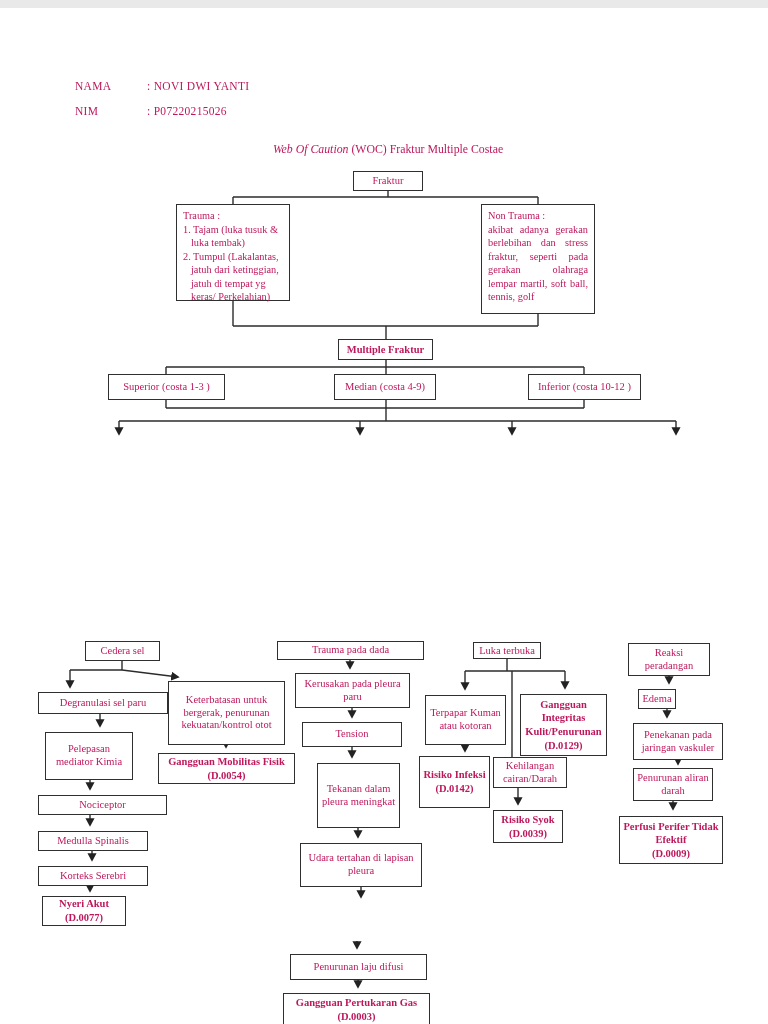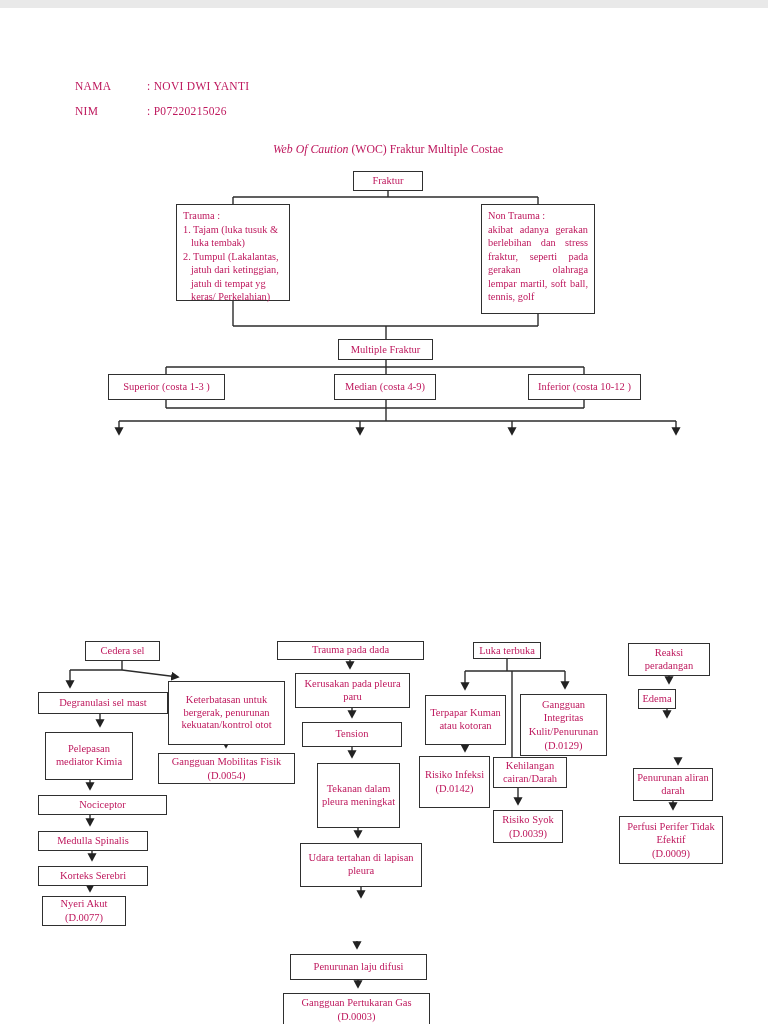--- a/index.html
+++ b/index.html
@@ -12,21 +12,21 @@
   .hdr{font-size:11.5px;letter-spacing:.3px;}
   .title{font-size:11.8px;text-align:center;}
   .title .it{font-style:italic;}
   svg.wires{position:absolute;left:0;top:0;z-index:0;}
   .node{
     position:absolute;box-sizing:border-box;z-index:1;
     border:1.4px solid #2f2f2f;background:#ffffff;
     display:flex;flex-direction:column;align-items:center;justify-content:center;
     text-align:center;font-size:10.5px;line-height:1.22;padding:1px 3px;
   }
-  .node.bold{font-weight:normal;border-width:1.8px;line-height:1.3;}
+  .node.bold{font-weight:bold;border-width:1.8px;line-height:1.3;}
   .node.left{align-items:flex-start;text-align:left;justify-content:flex-start;padding:4px 6px;font-size:10.3px;line-height:1.32;}
   .node.left .hang{padding-left:8px;text-indent:-8px;}
   .node.just{text-align:justify;}
   .tight{line-height:1.05;}
 </style>
 </head>
 <body>
 
 <div class="page">
 
@@ -120,21 +120,21 @@
     <div>akibat adanya gerakan berlebihan dan stress fraktur, seperti pada gerakan olahraga lempar martil, soft ball, tennis, golf</div>
   </div>
 
   <div class="node bold" style="left:338px;top:331px;width:95px;height:21px">Multiple Fraktur</div>
 
   <div class="node" style="left:108px;top:366px;width:117px;height:26px">Superior (costa 1-3 )</div>
   <div class="node" style="left:334px;top:366px;width:102px;height:26px">Median (costa 4-9)</div>
   <div class="node" style="left:528px;top:366px;width:113px;height:26px">Inferior (costa 10-12 )</div>
 
   <div class="node" style="left:85px;top:633px;width:75px;height:20px">Cedera sel</div>
-  <div class="node" style="left:38px;top:684px;width:130px;height:22px">Degranulasi sel mast</div>
+  <div class="node" style="left:38px;top:684px;width:130px;height:22px">Degranulasi sel paru</div>
   <div class="node" style="left:45px;top:724px;width:88px;height:48px">Pelepasan mediator Kimia</div>
   <div class="node" style="left:38px;top:787px;width:129px;height:20px">Nociceptor</div>
   <div class="node" style="left:38px;top:823px;width:110px;height:20px">Medulla Spinalis</div>
   <div class="node" style="left:38px;top:858px;width:110px;height:20px">Korteks Serebri</div>
   <div class="node bold" style="left:42px;top:888px;width:84px;height:30px">
     <span>Nyeri Akut</span>
     <span>(D.0077)</span>
   </div>
 
   <div class="node" style="left:168px;top:673px;width:117px;height:64px">Keterbatasan untuk bergerak, penurunan kekuatan/kontrol otot</div>
@@ -165,19 +165,20 @@
     <span>(D.0142)</span>
   </div>
   <div class="node" style="left:493px;top:749px;width:74px;height:31px">Kehilangan cairan/Darah</div>
   <div class="node bold" style="left:493px;top:802px;width:70px;height:33px">
     <span>Risiko Syok</span>
     <span>(D.0039)</span>
   </div>
 
   <div class="node" style="left:628px;top:635px;width:82px;height:33px">Reaksi peradangan</div>
   <div class="node" style="left:638px;top:681px;width:38px;height:20px">Edema</div>
+  <div class="node" style="left:633px;top:715px;width:90px;height:37px">Penekanan pada jaringan vaskuler</div>
   <div class="node" style="left:633px;top:760px;width:80px;height:33px">Penurunan aliran darah</div>
   <div class="node bold" style="left:619px;top:808px;width:104px;height:48px">
     <span>Perfusi Perifer Tidak Efektif</span>
     <span>(D.0009)</span>
   </div>
 
 </div>
 
 </body></html>

